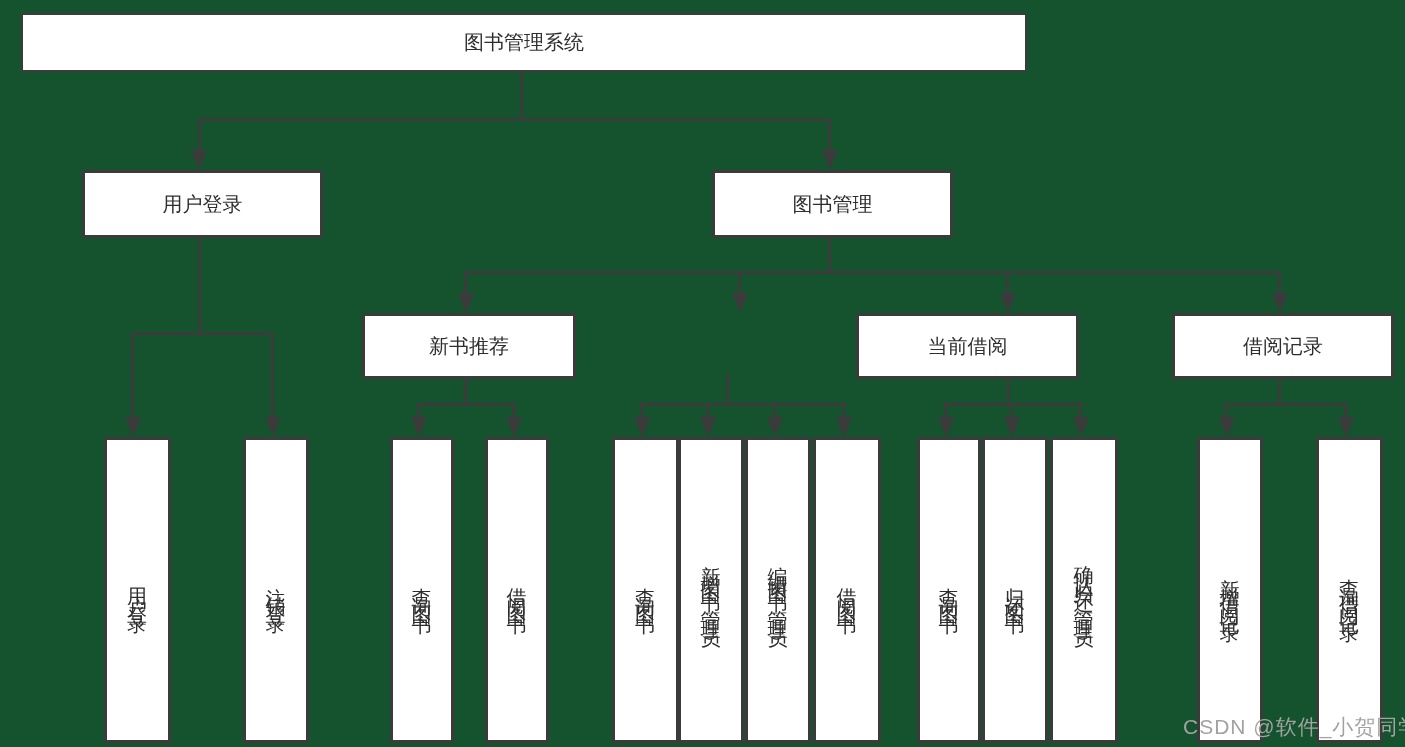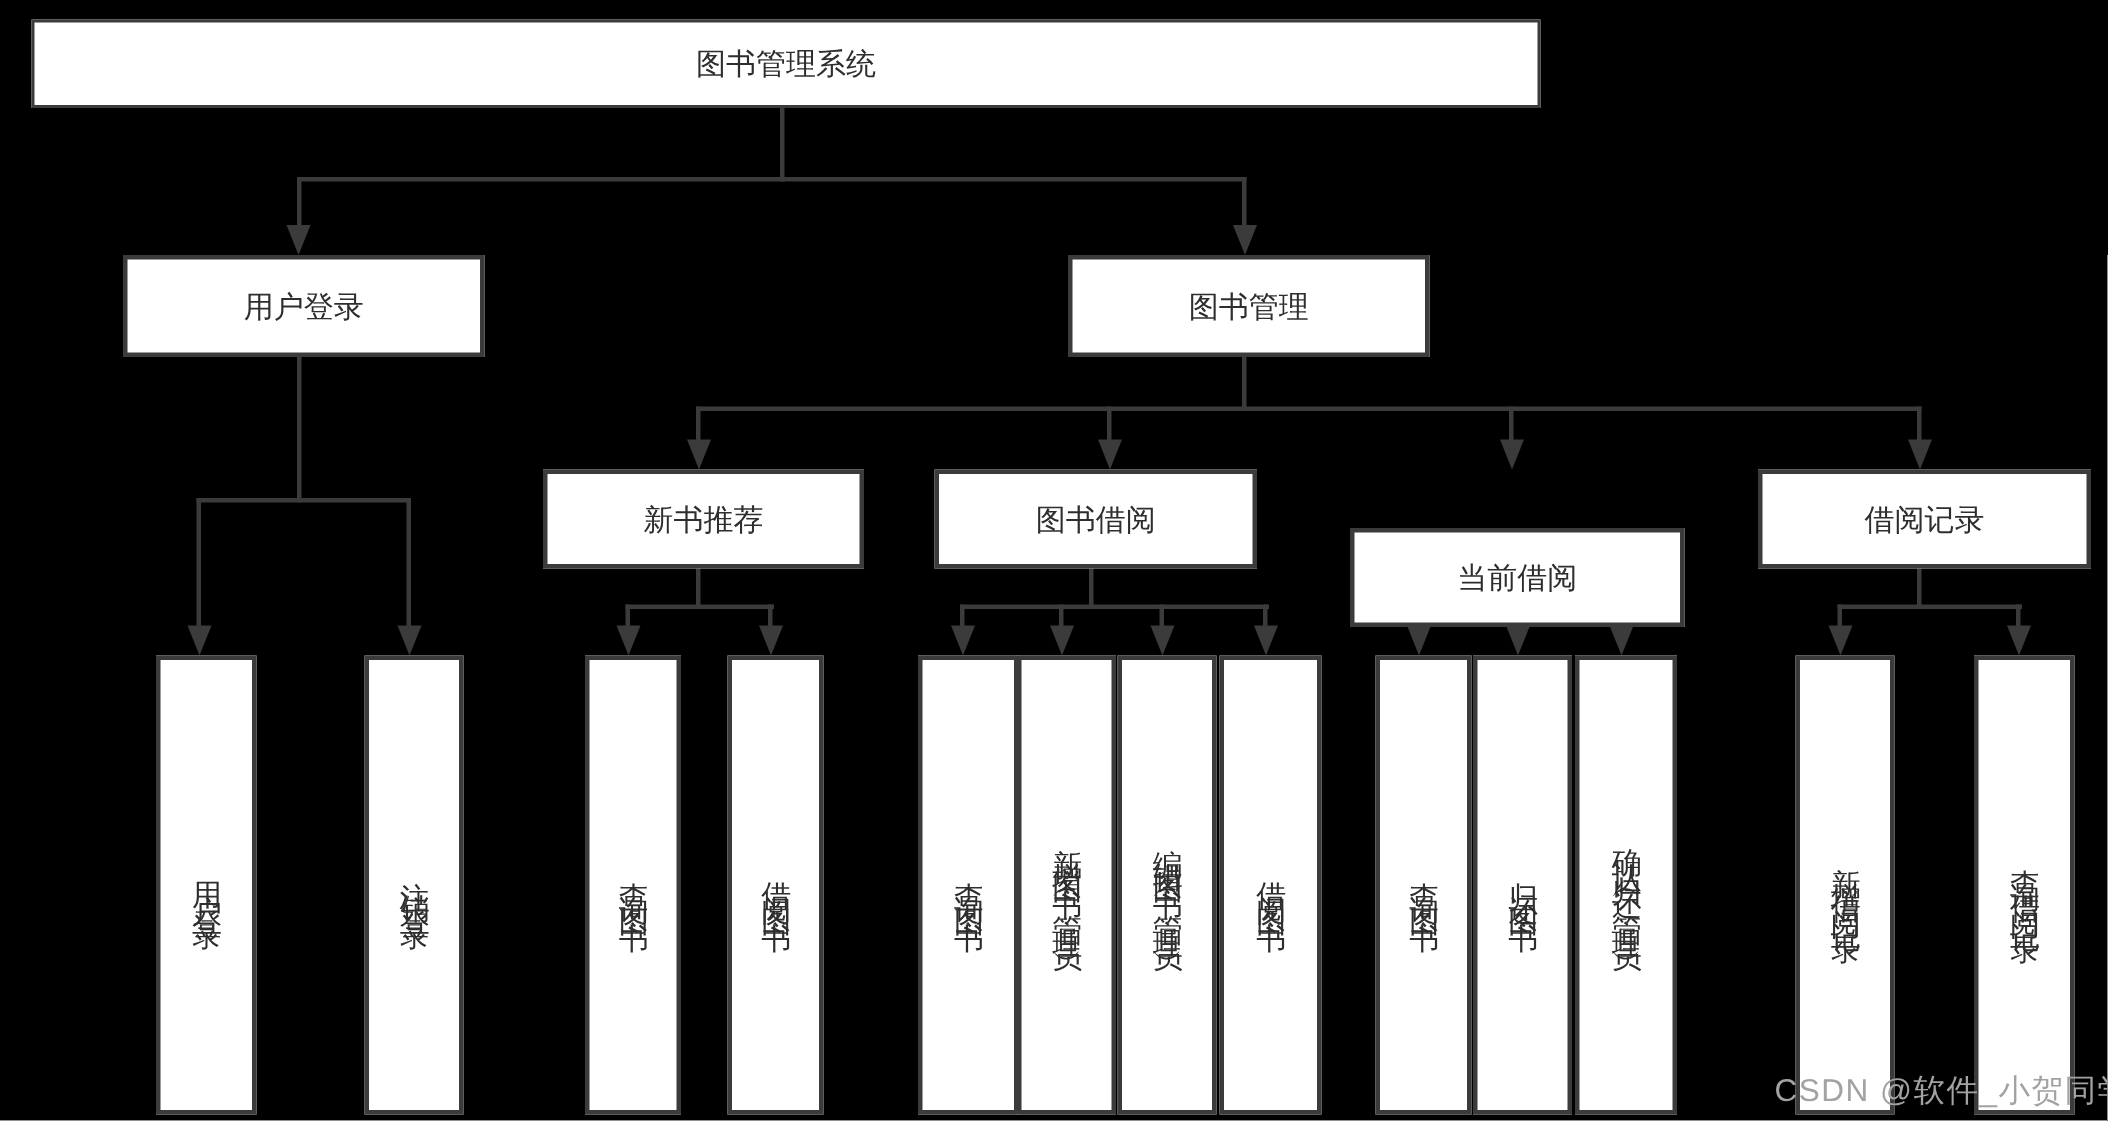--- a/index.html
+++ b/index.html
@@ -1,20 +1,20 @@
 <!DOCTYPE html>
 <html><head>
 <meta charset="utf-8">
 <style>
   html, body { margin: 0; padding: 0; background: #ffffff; }
   .canvas {
     position: relative;
     width: 1405px;
     height: 747px;
-    background: #000000;
+    background: #14532d;
     font-family: "Liberation Sans", sans-serif;
     overflow: hidden;
   }
   .box {
     position: absolute;
     background: #ffffff;
     border: 3px solid #3b3b3b;
     color: #2e2e2e;
     display: flex;
     align-items: center;
@@ -54,22 +54,21 @@
 <body>
 
 <div class="canvas">
 
   <div class="box thin" style="left:21px; top:13px; width:1002px; height:55px;">图书管理系统</div>
 
   <div class="box" style="left:82px; top:170px; width:235px; height:62px;">用户登录</div>
   <div class="box" style="left:362px; top:313px; width:208px; height:60px;">新书推荐</div>
 
   <div class="box" style="left:712px; top:170px; width:235px; height:62px;">图书管理</div>
-  <div class="box" style="left:623px; top:313px; width:209px; height:60px;">图书借阅</div>
-  <div class="box" style="left:900px; top:313px; width:217px; height:60px;margin-top:39px;">当前借阅</div>
+  <div class="box" style="left:856px; top:313px; width:217px; height:60px;">当前借阅</div>
   <div class="box" style="left:1172px; top:313px; width:216px; height:60px;">借阅记录</div>
 
   <div class="box" style="left:104px; top:437px; width:61px; height:300px;">
     <span class="vtext">用户登录</span>
   </div>
   <div class="box" style="left:243px; top:437px; width:60px; height:300px;">
     <span class="vtext">注销登录</span>
   </div>
 
   <div class="box" style="left:390px; top:437px; width:58px; height:300px;">

